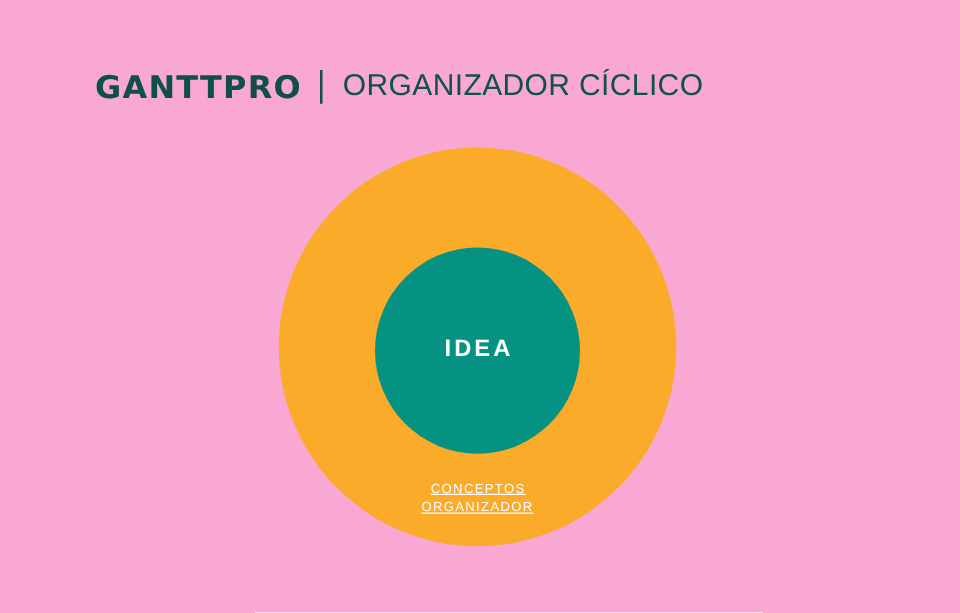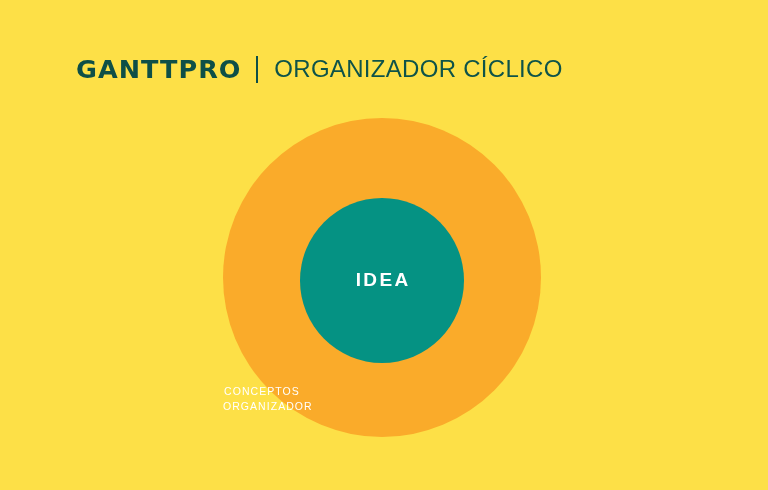--- a/index.html
+++ b/index.html
@@ -10,21 +10,21 @@
   }
   body {
     font-family: "Liberation Sans", sans-serif;
     -webkit-font-smoothing: antialiased;
   }
 
   #canvas {
     position: relative;
     width: 768px;
     height: 490px;
-    background: #fde047;
+    background: #f9a8d4;
     overflow: hidden;
   }
 
   
   .header {
     position: absolute;
     left: 76px;
     top: 52px;
     display: flex;
     align-items: center;
@@ -110,29 +110,30 @@
     text-align: center;
     text-indent: 2.4px;
     white-space: nowrap;
   }
 
   .outer-label {
     position: absolute;
     left: 0;
     top: 266px;
     width: 318px;
-    text-align: left;
+    text-align: center;
     color: #ffffff;
     font-family: "Liberation Sans", sans-serif;
     font-size: 10.5px;
     font-weight: normal;
     letter-spacing: 1.05px;
     line-height: 1.42;
     text-indent: 1.05px;
     white-space: nowrap;
+    text-decoration: underline;
   }
 </style>
 </head>
 <body>
 
 <div id="canvas">
 
   <div class="header">
     <div class="logo-wordmark">GANTTPRO</div>
     <div class="header-divider"></div>

